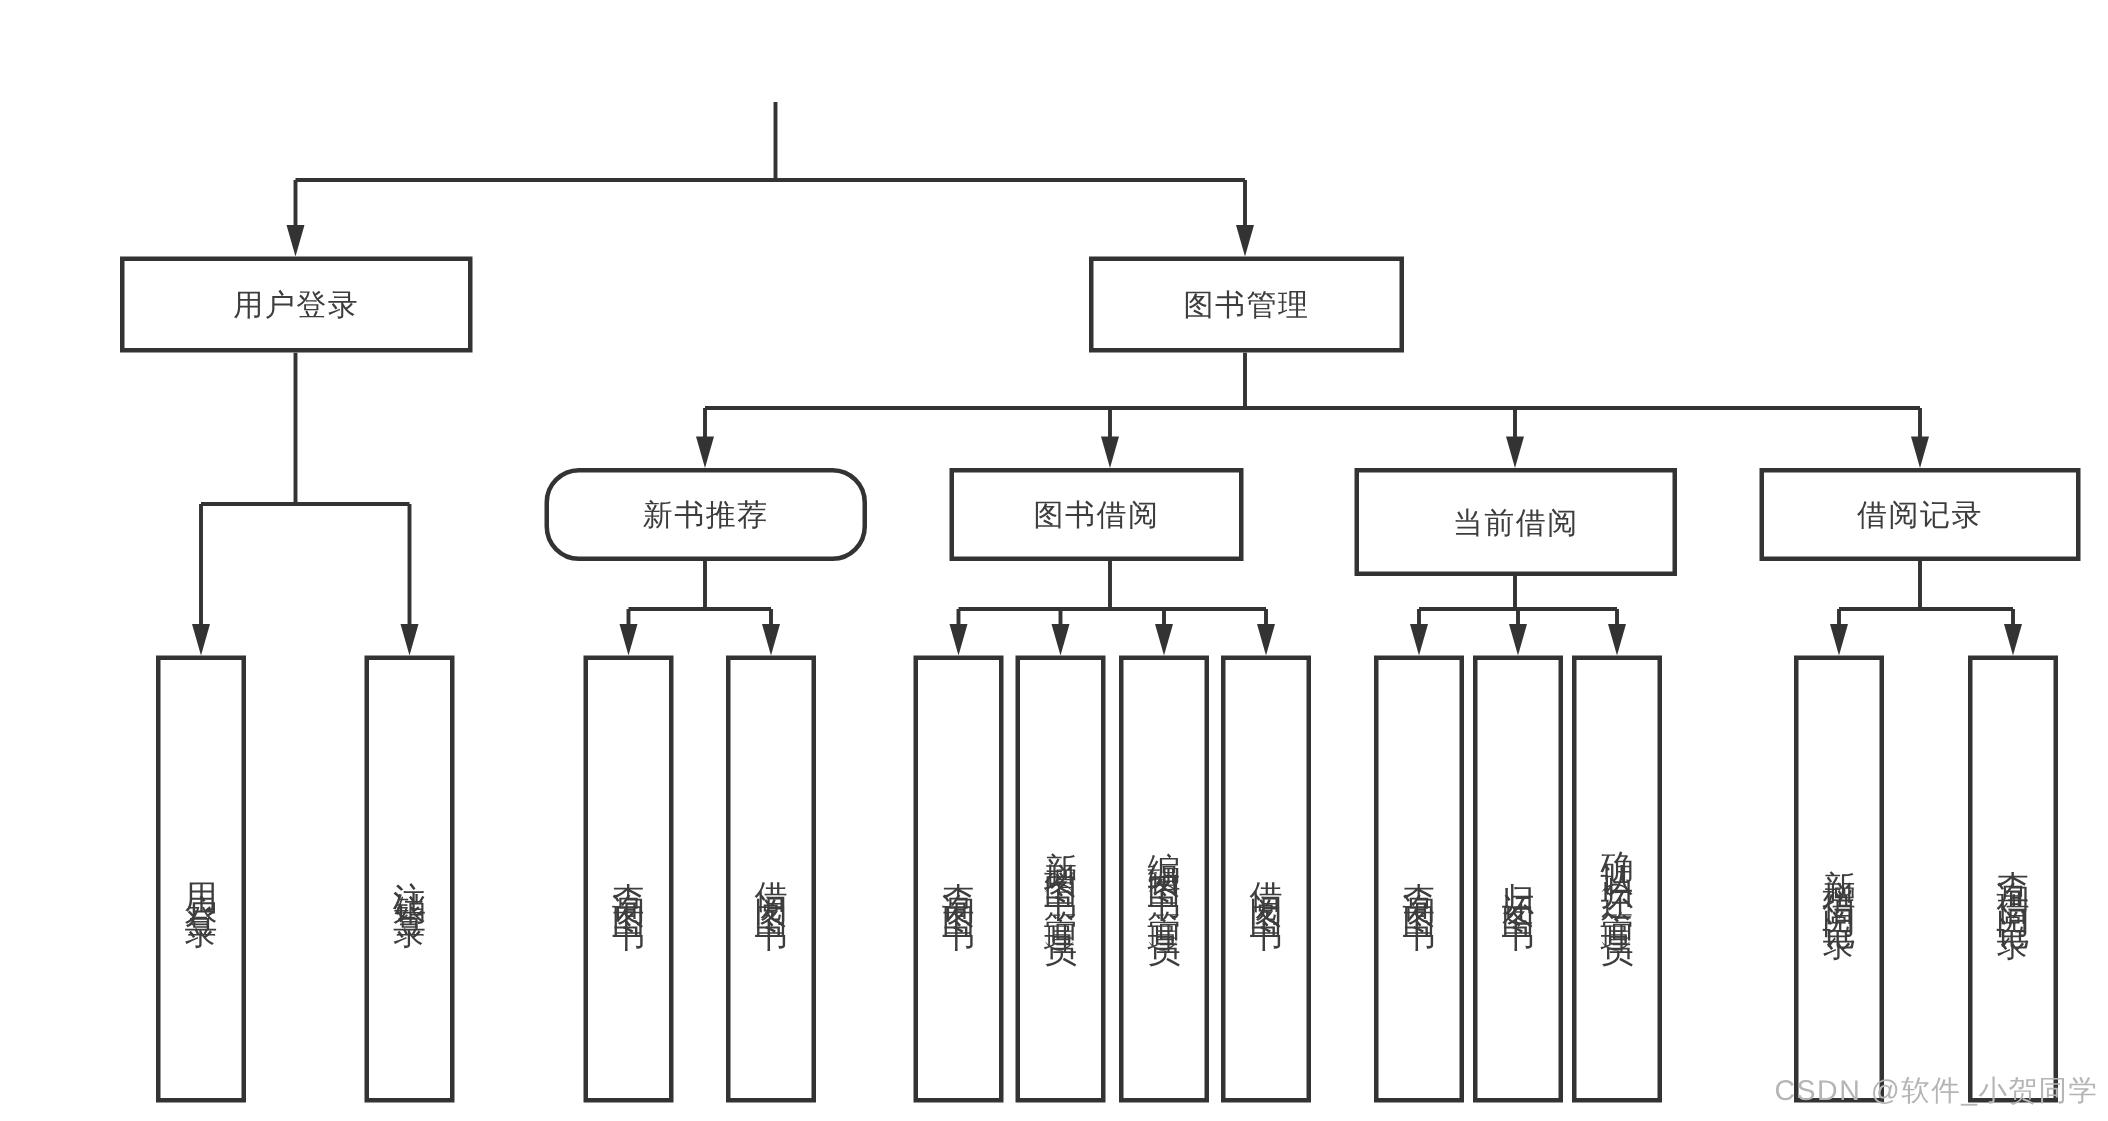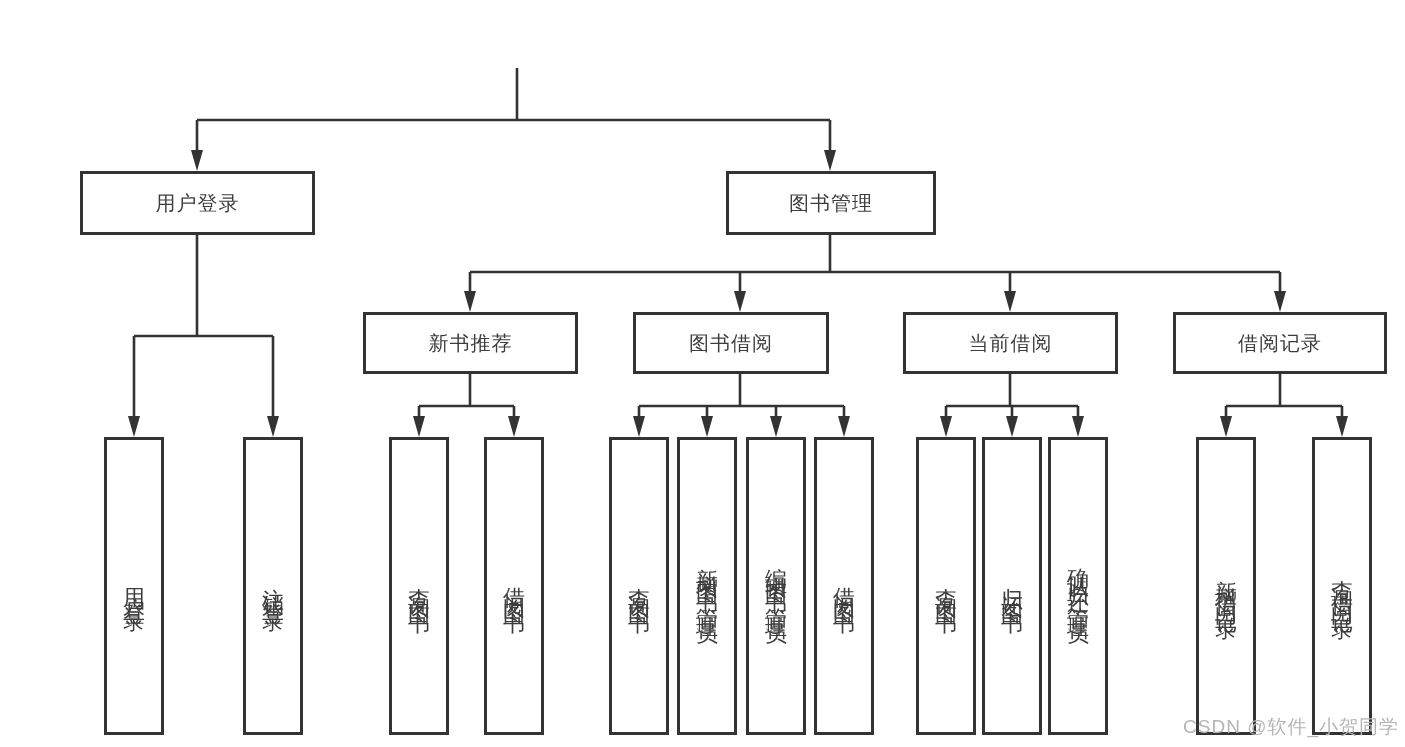--- a/index.html
+++ b/index.html
@@ -84,23 +84,23 @@
 
     <path d="M1280,374 V406 M1226,406 H1342 M1226,406 V418 M1342,406 V418"></path>
     <polygon points="1220,416 1232,416 1226,437"></polygon>
     <polygon points="1336,416 1348,416 1342,437"></polygon>
   </svg>
 
 
   <div class="box hlabel" style="left:80px;top:171px;width:235px;height:64px;">用户登录</div>
   <div class="box hlabel" style="left:712px;top:171px;width:210px;height:64px;margin-left:14px;">图书管理</div>
 
-  <div class="box hlabel" style="left:363px;top:312px;width:215px;height:62px;">新书推荐</div>
+  <div class="box hlabel" style="left:363px;top:312px;width:215px;height:62px;border-radius:23px;">新书推荐</div>
   <div class="box hlabel" style="left:633px;top:312px;width:196px;height:62px;">图书借阅</div>
-  <div class="box hlabel" style="left:903px;top:312px;width:215px;height:62px;">当前借阅</div>
+  <div class="box hlabel" style="left:903px;top:312px;width:215px;height:72px;">当前借阅</div>
   <div class="box hlabel" style="left:1173px;top:312px;width:214px;height:62px;">借阅记录</div>
 
   <div class="box vlabel" style="left:104px;top:437px;width:60px;height:298px;">用户登录</div>
   <div class="box vlabel" style="left:243px;top:437px;width:60px;height:298px;">注销登录</div>
 
   <div class="box vlabel" style="left:389px;top:437px;width:60px;height:298px;">查询图书</div>
   <div class="box vlabel" style="left:484px;top:437px;width:60px;height:298px;">借阅图书</div>
 
   <div class="box vlabel" style="left:609px;top:437px;width:60px;height:298px;">查询图书</div>
   <div class="box vlabel" style="left:677px;top:437px;width:60px;height:298px;">新增图书（管理员）</div>

